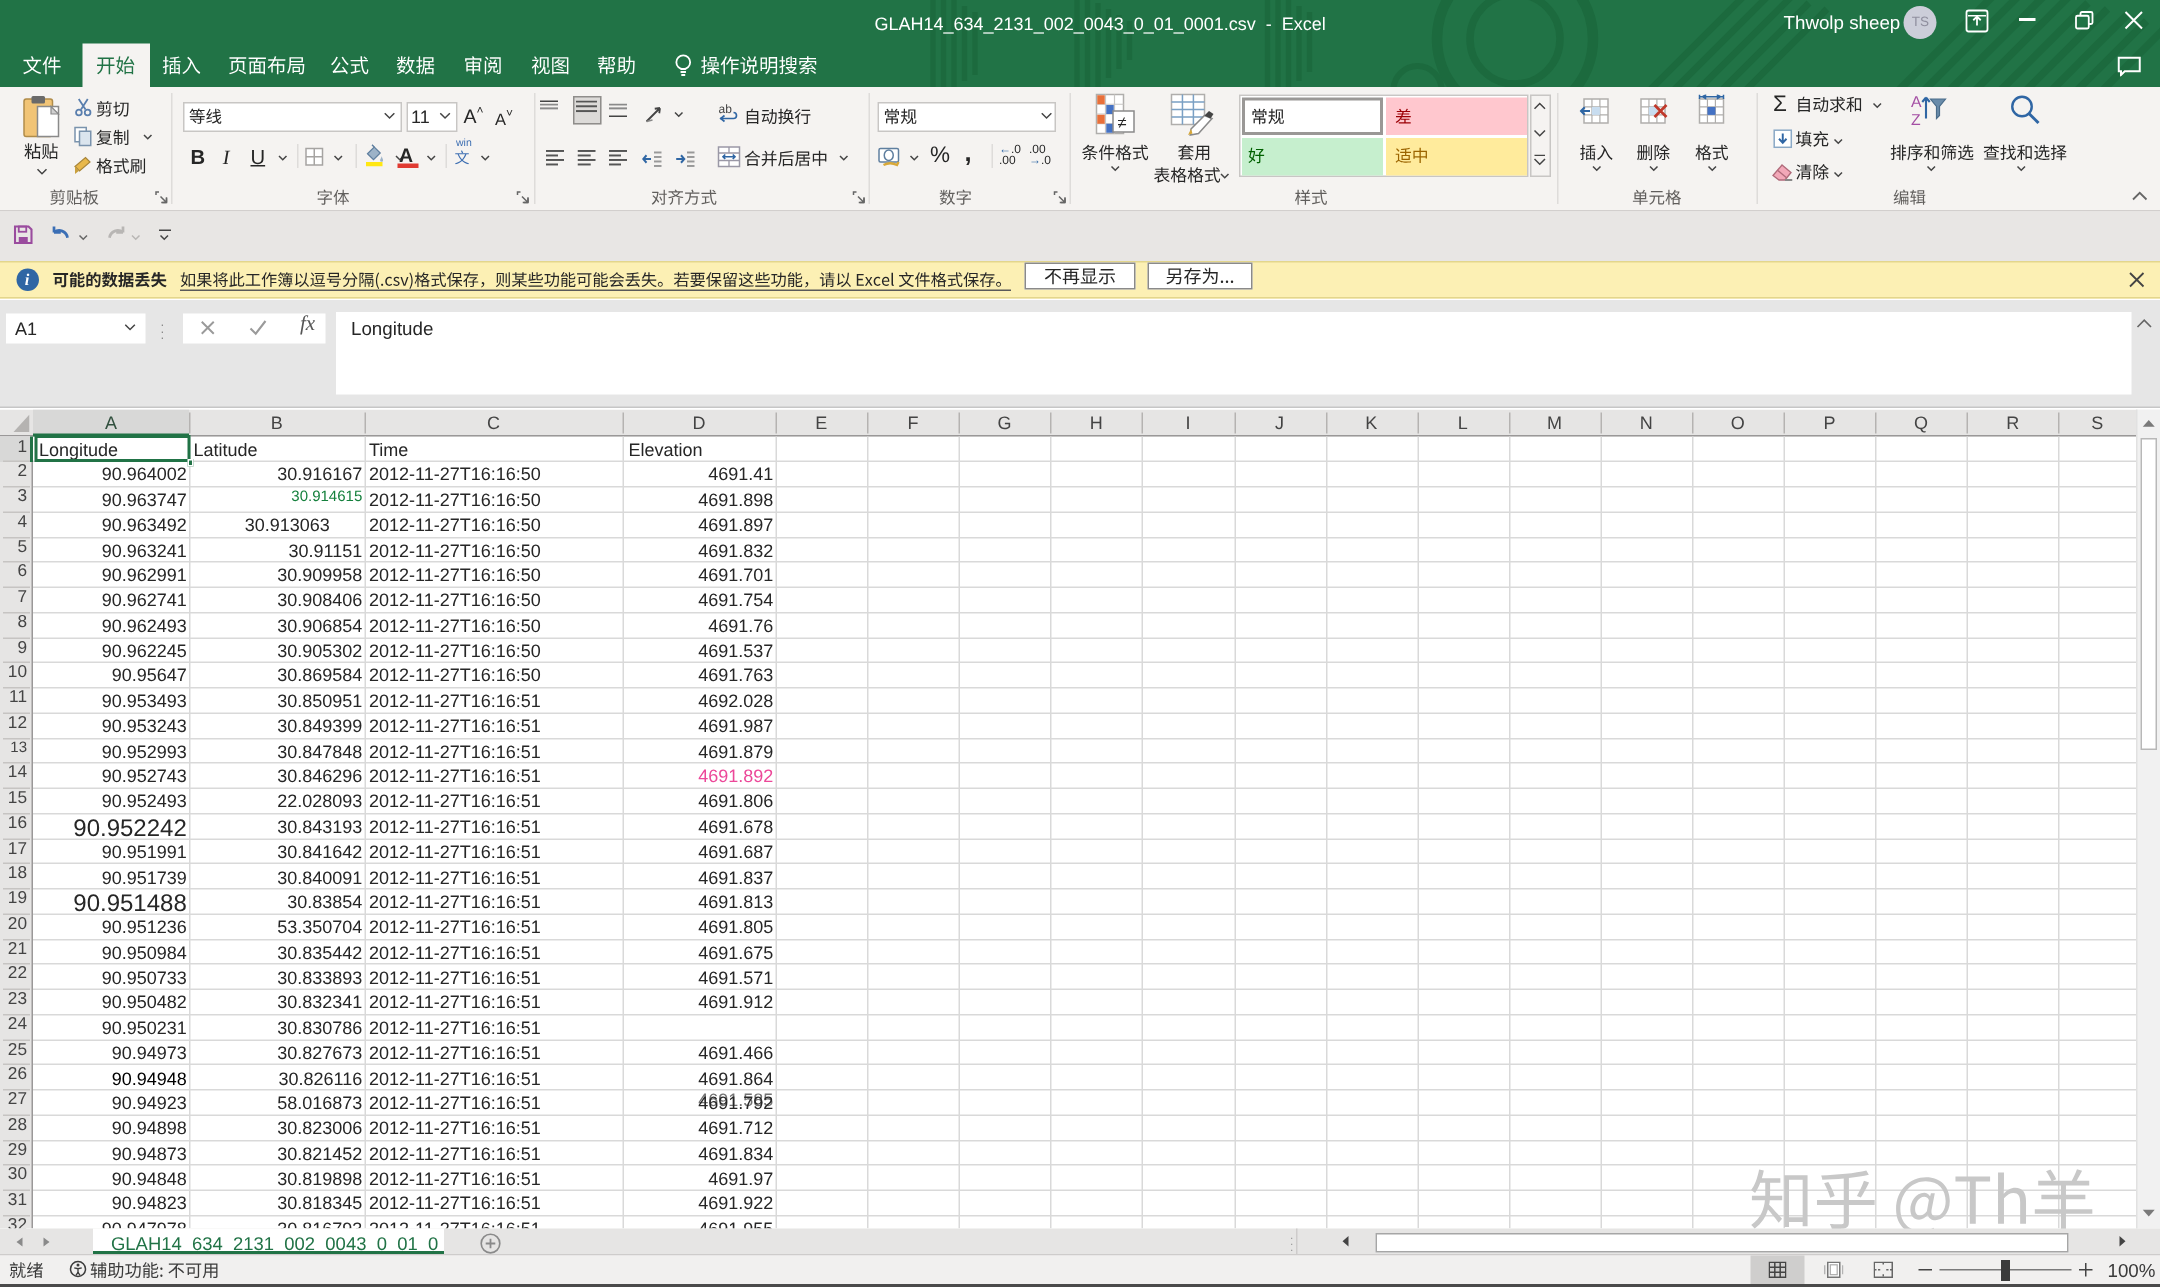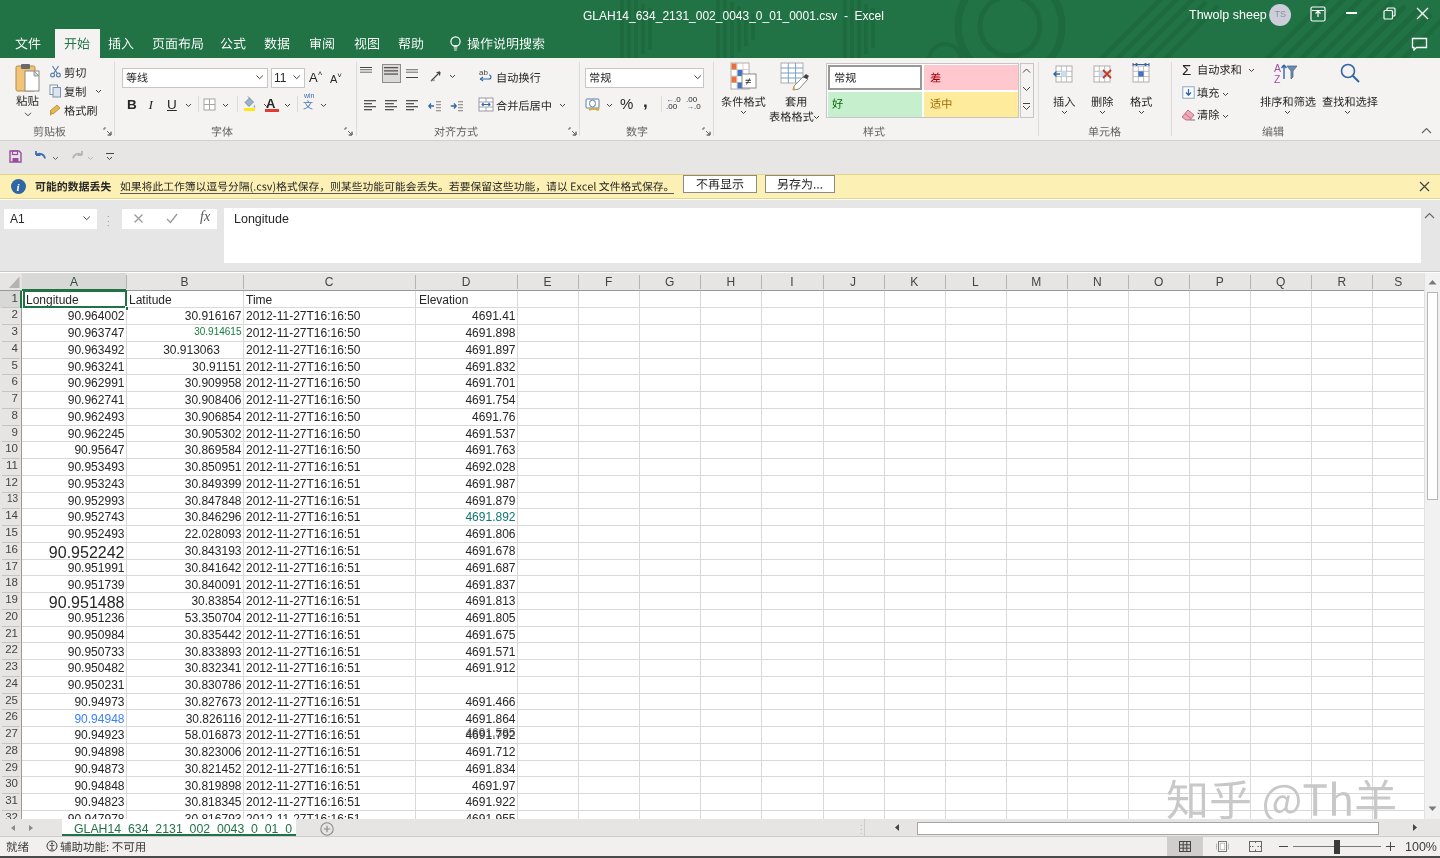--- a/index.html
+++ b/index.html
@@ -949,21 +949,21 @@
 <div class="lat" style="left:141.5px;top:476.9px;width:100px;text-align:right;font-size:12px;color:#262626;">30.849399</div>
 <div class="lat" style="left:246px;top:476.9px;font-size:12px;color:#262626;">2012-11-27T16:16:51</div>
 <div class="lat" style="left:415.5px;top:476.9px;width:100px;text-align:right;font-size:12px;color:#262626;">4691.987</div>
 <div class="lat" style="left:24.5px;top:493.7px;width:100px;text-align:right;font-size:12px;color:#262626;">90.952993</div>
 <div class="lat" style="left:141.5px;top:493.7px;width:100px;text-align:right;font-size:12px;color:#262626;">30.847848</div>
 <div class="lat" style="left:246px;top:493.7px;font-size:12px;color:#262626;">2012-11-27T16:16:51</div>
 <div class="lat" style="left:415.5px;top:493.7px;width:100px;text-align:right;font-size:12px;color:#262626;">4691.879</div>
 <div class="lat" style="left:24.5px;top:510.4px;width:100px;text-align:right;font-size:12px;color:#262626;">90.952743</div>
 <div class="lat" style="left:141.5px;top:510.4px;width:100px;text-align:right;font-size:12px;color:#262626;">30.846296</div>
 <div class="lat" style="left:246px;top:510.4px;font-size:12px;color:#262626;">2012-11-27T16:16:51</div>
-<div class="lat" style="left:415.5px;top:510.4px;width:100px;text-align:right;font-size:12px;color:#0f766e;">4691.892</div>
+<div class="lat" style="left:415.5px;top:510.4px;width:100px;text-align:right;font-size:12px;color:#ec4899;">4691.892</div>
 <div class="lat" style="left:24.5px;top:527.2px;width:100px;text-align:right;font-size:12px;color:#262626;">90.952493</div>
 <div class="lat" style="left:141.5px;top:527.2px;width:100px;text-align:right;font-size:12px;color:#262626;">22.028093</div>
 <div class="lat" style="left:246px;top:527.2px;font-size:12px;color:#262626;">2012-11-27T16:16:51</div>
 <div class="lat" style="left:415.5px;top:527.2px;width:100px;text-align:right;font-size:12px;color:#262626;">4691.806</div>
 <div class="lat" style="left:24.5px;top:544.0px;width:100px;text-align:right;font-size:16px;color:#262626;">90.952242</div>
 <div class="lat" style="left:141.5px;top:544.0px;width:100px;text-align:right;font-size:12px;color:#262626;">30.843193</div>
 <div class="lat" style="left:246px;top:544.0px;font-size:12px;color:#262626;">2012-11-27T16:16:51</div>
 <div class="lat" style="left:415.5px;top:544.0px;width:100px;text-align:right;font-size:12px;color:#262626;">4691.678</div>
 <div class="lat" style="left:24.5px;top:560.7px;width:100px;text-align:right;font-size:12px;color:#262626;">90.951991</div>
 <div class="lat" style="left:141.5px;top:560.7px;width:100px;text-align:right;font-size:12px;color:#262626;">30.841642</div>
@@ -994,21 +994,21 @@
 <div class="lat" style="left:246px;top:661.2px;font-size:12px;color:#262626;">2012-11-27T16:16:51</div>
 <div class="lat" style="left:415.5px;top:661.2px;width:100px;text-align:right;font-size:12px;color:#262626;">4691.912</div>
 <div class="lat" style="left:24.5px;top:678.0px;width:100px;text-align:right;font-size:12px;color:#262626;">90.950231</div>
 <div class="lat" style="left:141.5px;top:678.0px;width:100px;text-align:right;font-size:12px;color:#262626;">30.830786</div>
 <div class="lat" style="left:246px;top:678.0px;font-size:12px;color:#262626;">2012-11-27T16:16:51</div>
 <div class="lat" style="left:415.5px;top:678.0px;width:100px;text-align:right;font-size:12px;color:#737373;margin-top:48px;">4691.585</div>
 <div class="lat" style="left:24.5px;top:694.7px;width:100px;text-align:right;font-size:12px;color:#262626;">90.94973</div>
 <div class="lat" style="left:141.5px;top:694.7px;width:100px;text-align:right;font-size:12px;color:#262626;">30.827673</div>
 <div class="lat" style="left:246px;top:694.7px;font-size:12px;color:#262626;">2012-11-27T16:16:51</div>
 <div class="lat" style="left:415.5px;top:694.7px;width:100px;text-align:right;font-size:12px;color:#262626;">4691.466</div>
-<div class="lat" style="left:24.5px;top:711.5px;width:100px;text-align:right;font-size:12px;color:#3b82f6;">90.94948</div>
+<div class="lat" style="left:24.5px;top:711.5px;width:100px;text-align:right;font-size:12px;color:#000000;">90.94948</div>
 <div class="lat" style="left:141.5px;top:711.5px;width:100px;text-align:right;font-size:12px;color:#262626;">30.826116</div>
 <div class="lat" style="left:246px;top:711.5px;font-size:12px;color:#262626;">2012-11-27T16:16:51</div>
 <div class="lat" style="left:415.5px;top:711.5px;width:100px;text-align:right;font-size:12px;color:#262626;">4691.864</div>
 <div class="lat" style="left:24.5px;top:728.2px;width:100px;text-align:right;font-size:12px;color:#262626;">90.94923</div>
 <div class="lat" style="left:141.5px;top:728.2px;width:100px;text-align:right;font-size:12px;color:#262626;">58.016873</div>
 <div class="lat" style="left:246px;top:728.2px;font-size:12px;color:#262626;">2012-11-27T16:16:51</div>
 <div class="lat" style="left:415.5px;top:728.2px;width:100px;text-align:right;font-size:12px;color:#262626;">4691.792</div>
 <div class="lat" style="left:24.5px;top:745.0px;width:100px;text-align:right;font-size:12px;color:#262626;">90.94898</div>
 <div class="lat" style="left:141.5px;top:745.0px;width:100px;text-align:right;font-size:12px;color:#262626;">30.823006</div>
 <div class="lat" style="left:246px;top:745.0px;font-size:12px;color:#262626;">2012-11-27T16:16:51</div>

